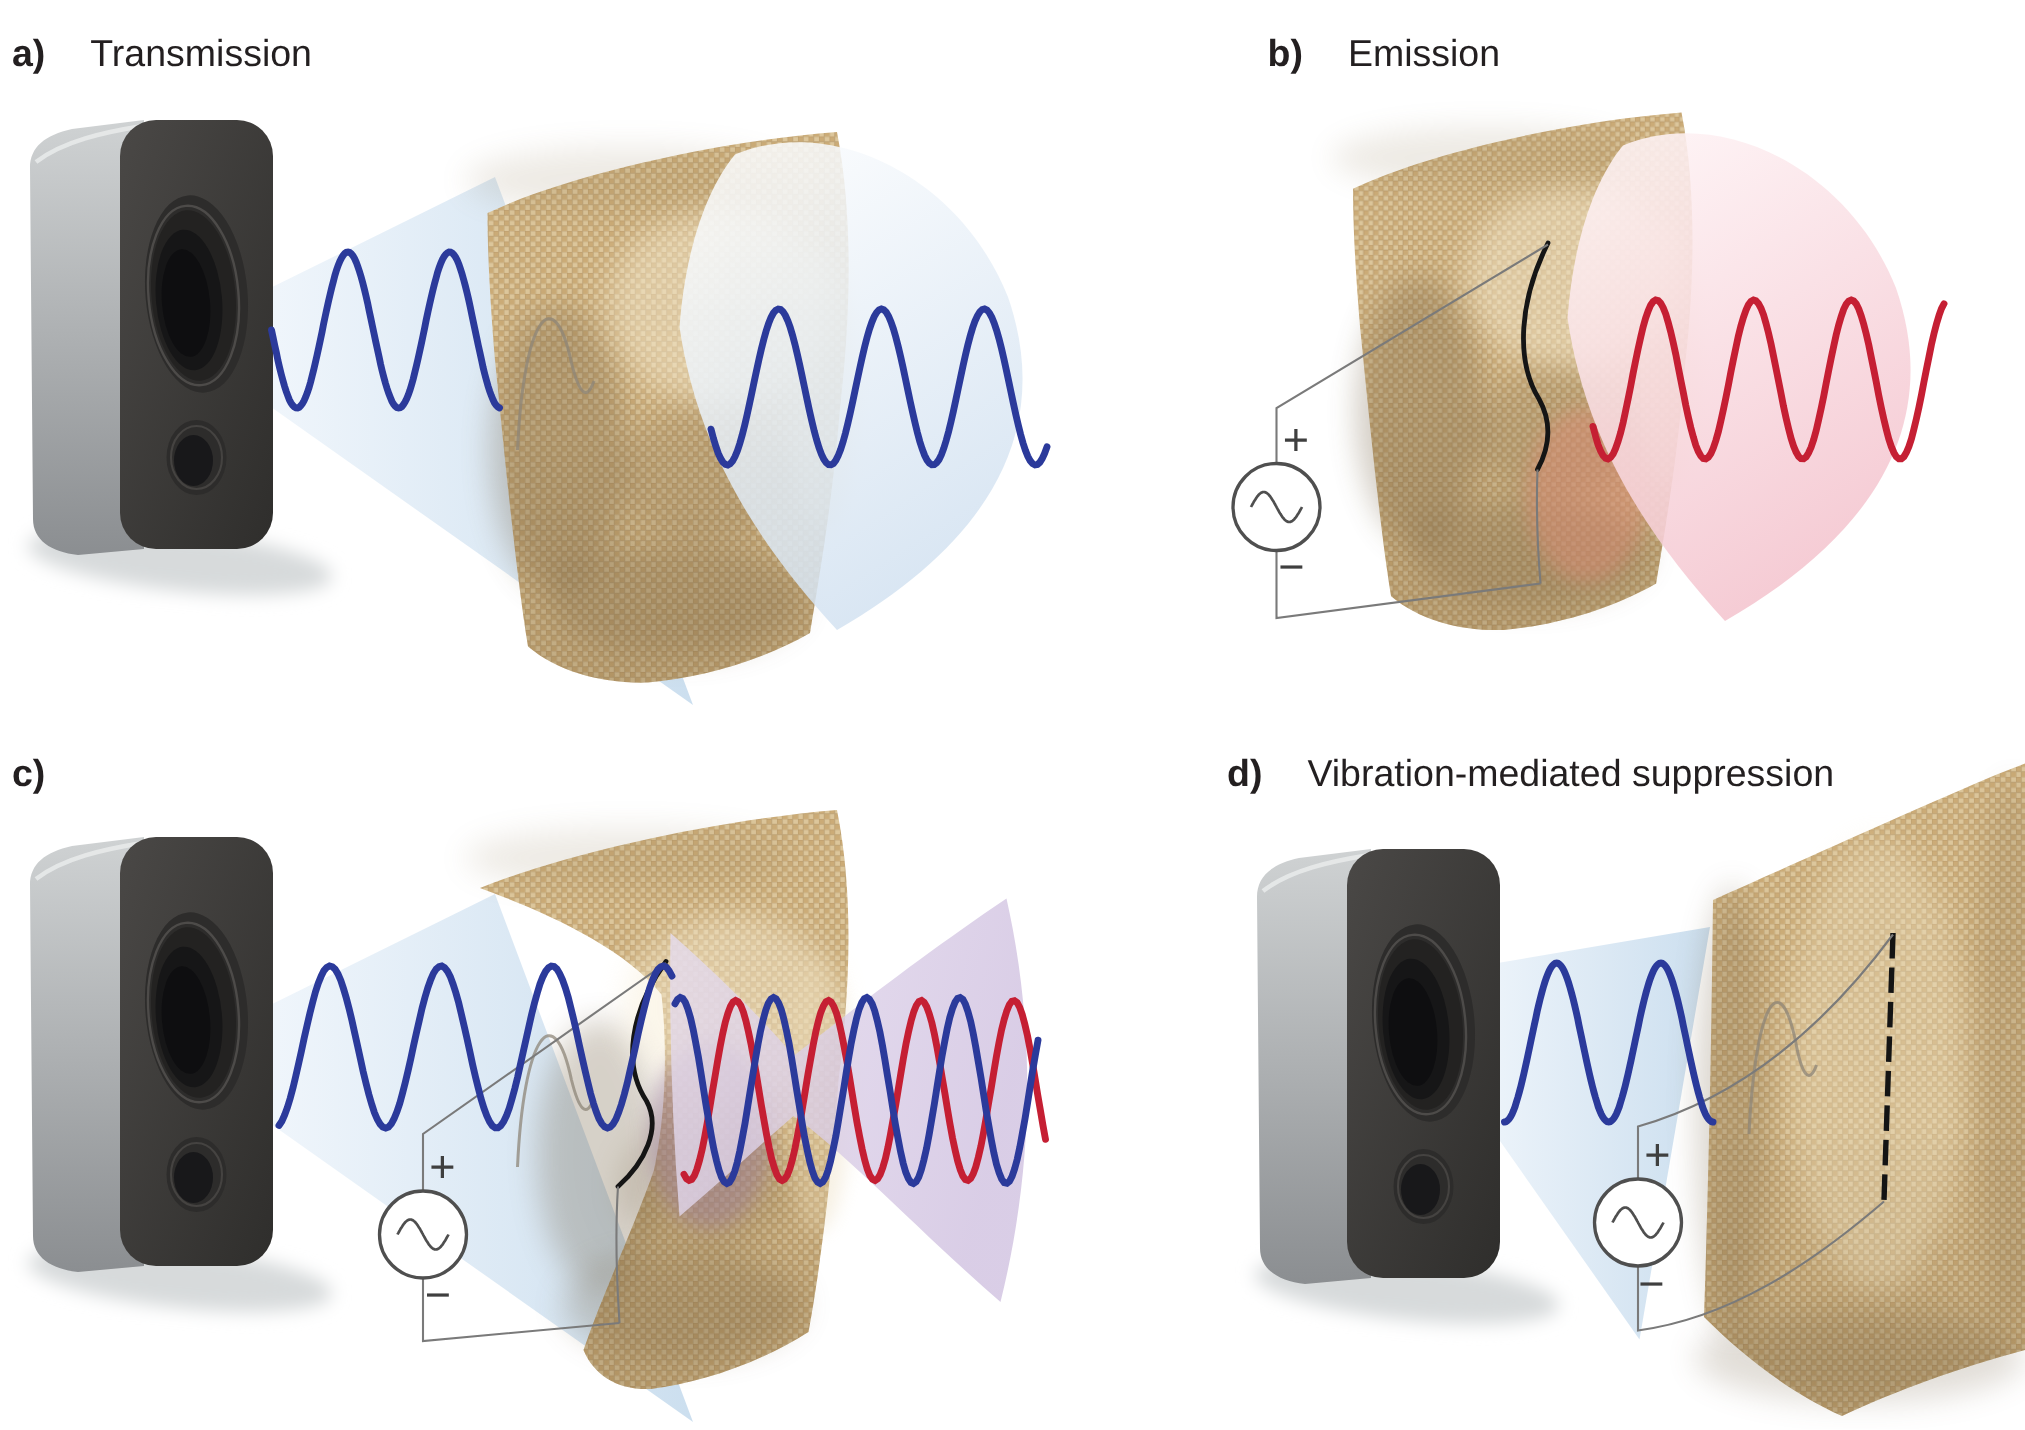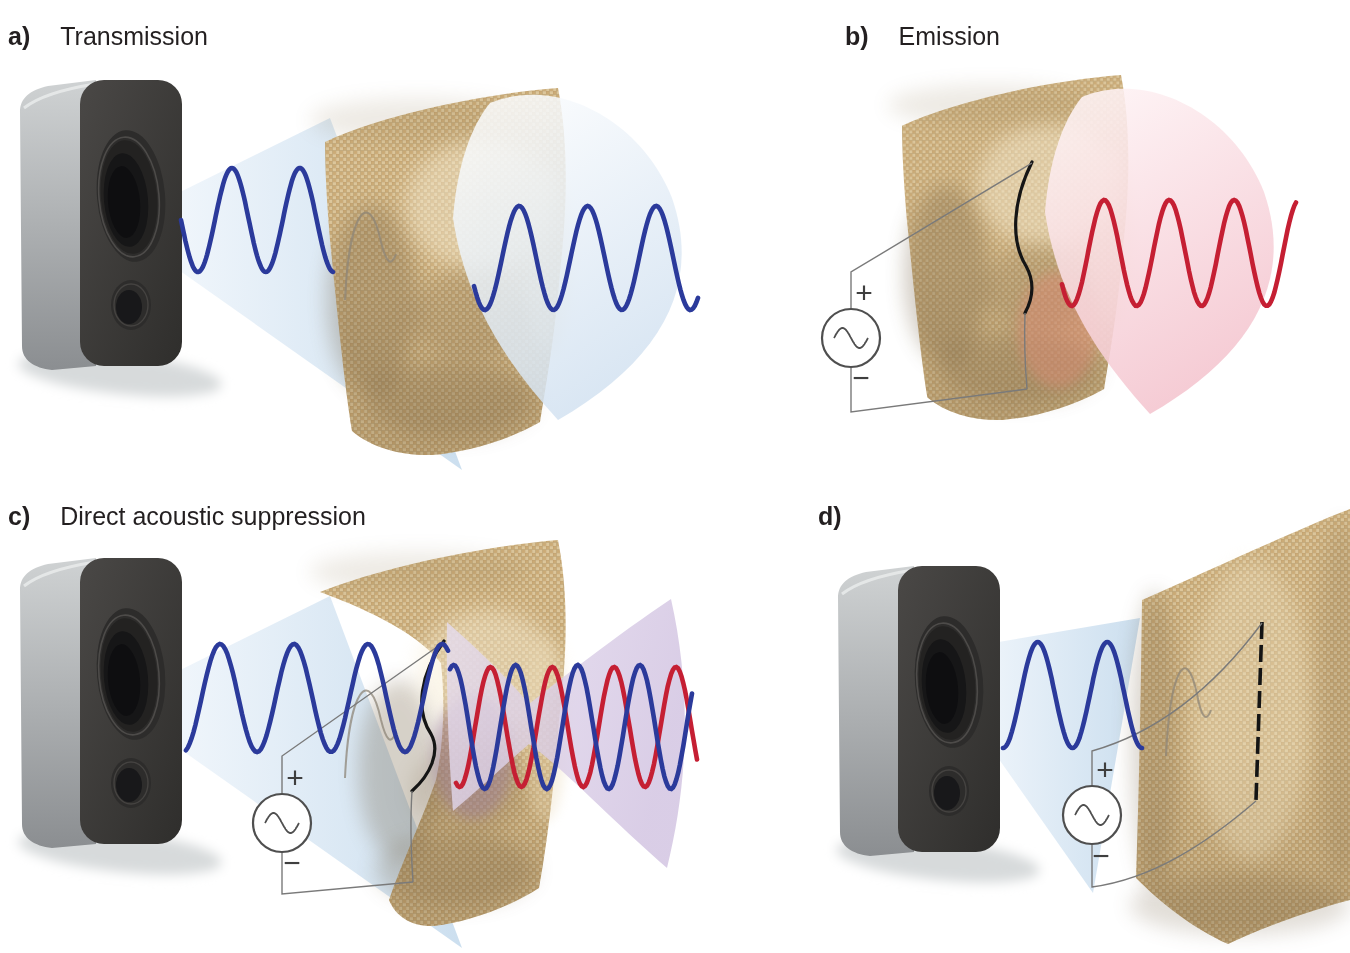--- a/index.html
+++ b/index.html
@@ -238,19 +238,19 @@
 <div class="panel-label" style="left:8px;top:22px;">
   <span class="panel-tag">a)</span>
   <span>Transmission</span>
 </div>
 <div class="panel-label" style="left:845px;top:22px;">
   <span class="panel-tag">b)</span>
   <span>Emission</span>
 </div>
 <div class="panel-label" style="left:8px;top:502px;">
   <span class="panel-tag">c)</span>
-  <span>Direct acoustic suppression</span>
 </div>
 <div class="panel-label" style="left:818px;top:502px;">
   <span class="panel-tag">d)</span>
+  <span>Vibration-mediated suppression</span>
 </div>
 
 </div>
 
 </body></html>

